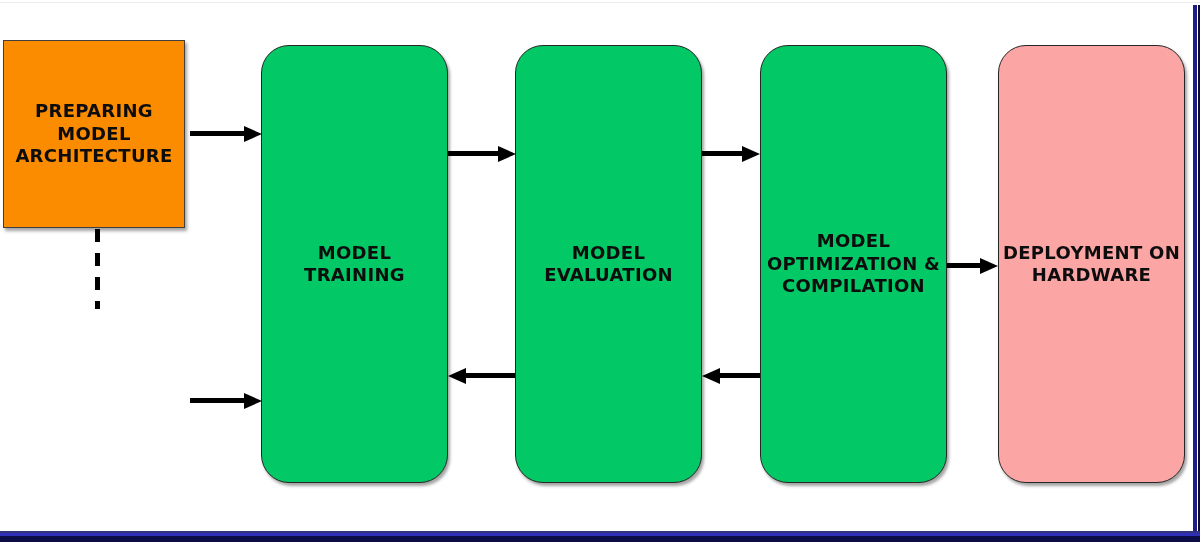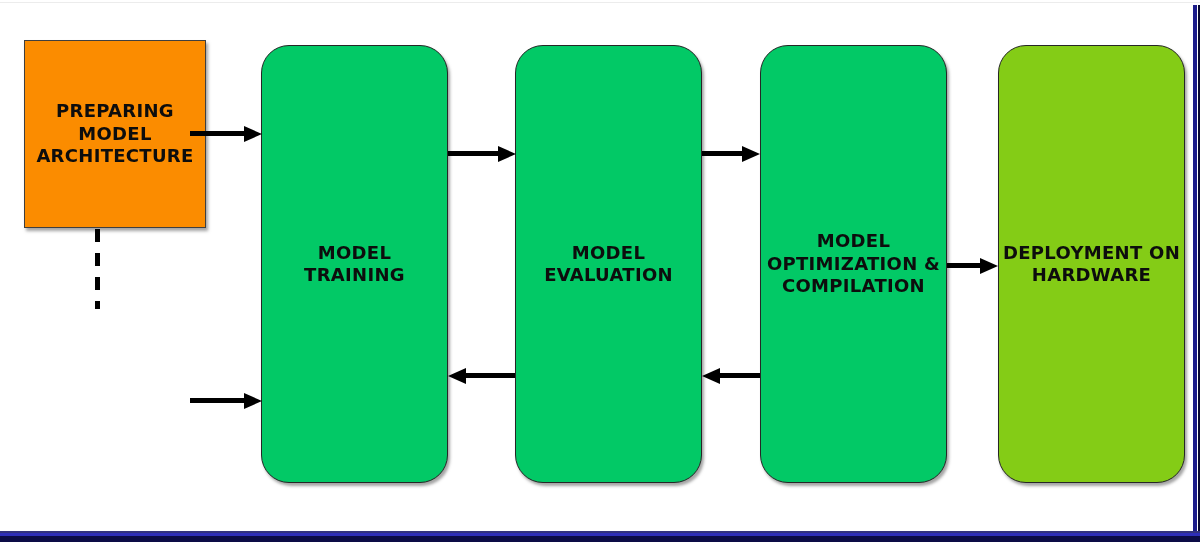--- a/index.html
+++ b/index.html
@@ -27,21 +27,21 @@
     font-weight: bold;
     font-size: 18px;
     line-height: 1.25;
     letter-spacing: 0.3px;
     white-space: pre-line;
     color: #0d0d0d;
   }
   .rect { border-color: #3f3f3f; }
   .rounded { border-radius: 28px; }
 
-  .node-architecture { left: 24px;   top: 40px;  width: 182px; height: 188px; }
+  .node-architecture { left: 3px;   top: 40px;  width: 182px; height: 188px; }
   .node-data         { left: 8px;   top: 309px; width: 182px; height: 186px; }
   .node-data .label  { text-shadow: 1px 1px 1px rgba(0,0,0,0.35); }
   .node-training     { left: 261px; top: 45px;  width: 187px; height: 438px; }
   .node-evaluation   { left: 515px; top: 45px;  width: 187px; height: 438px; }
   .node-optimization { left: 760px; top: 45px;  width: 187px; height: 438px; }
   .node-deployment   { left: 998px; top: 45px;  width: 187px; height: 438px; }
 
   
   .arrow {
     position: absolute;
@@ -126,21 +126,21 @@
     <span class="label">MODEL
 EVALUATION</span>
   </div>
 
   <div class="node rounded node-optimization" style="background: rgb(2, 201, 102); color: rgb(0, 0, 0);">
     <span class="label">MODEL
 OPTIMIZATION &amp;
 COMPILATION</span>
   </div>
 
-  <div class="node rounded node-deployment" style="background: #84cc16; color: rgb(0, 0, 0);">
+  <div class="node rounded node-deployment" style="background: #fca5a5; color: rgb(0, 0, 0);">
     <span class="label">DEPLOYMENT ON
 HARDWARE</span>
   </div>
 
   <div class="arrow to-right a-prep-train"></div>
   <div class="arrow to-right a-data-train"></div>
   <div class="dashed-link"></div>
   <div class="arrow to-right a-train-eval"></div>
   <div class="arrow to-left a-eval-train"></div>
   <div class="arrow to-right a-eval-opt"></div>

